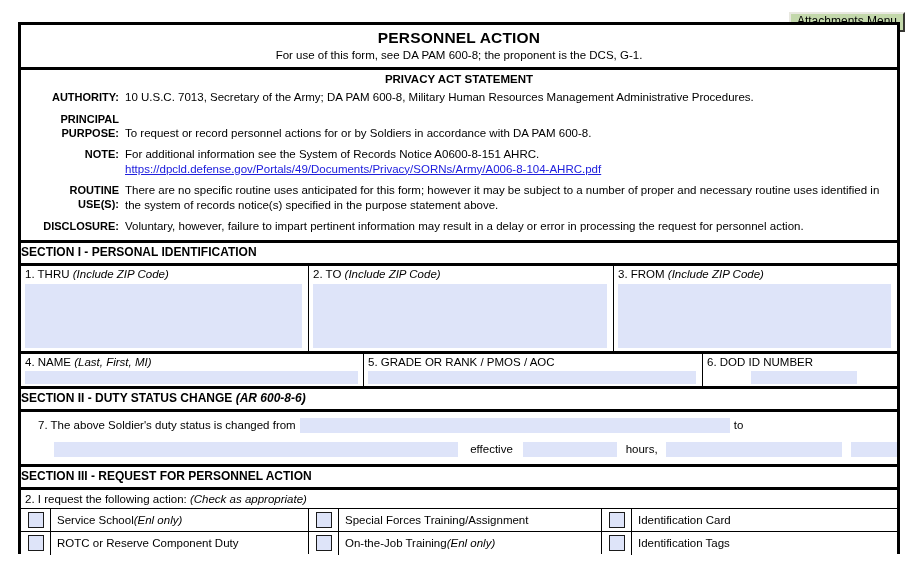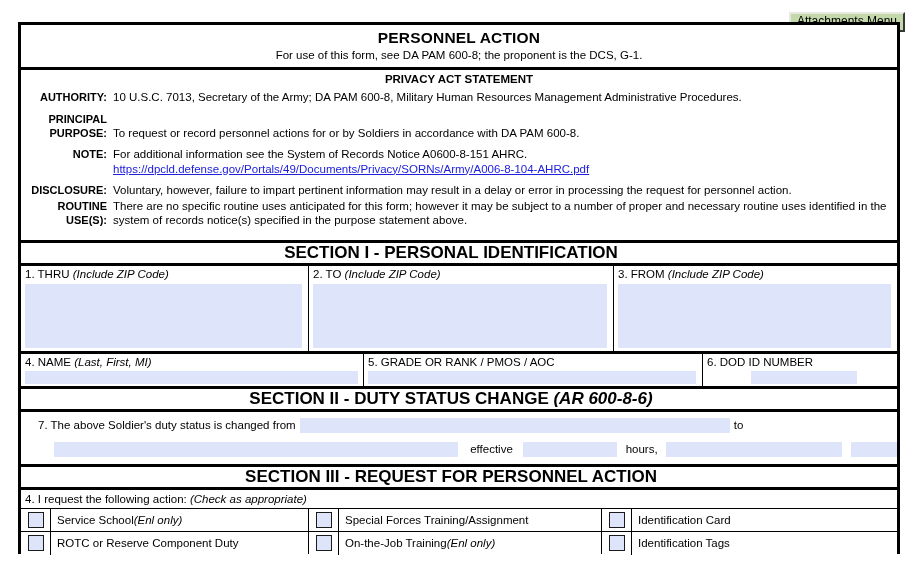--- a/index.html
+++ b/index.html
@@ -92,40 +92,40 @@
   }
   .pa-label {
     width: 92px;
     min-width: 92px;
     text-align: right;
     font-weight: bold;
     font-size: 11px;
     line-height: 14px;
     padding-right: 6px;
     box-sizing: border-box;
+    margin-left: 12px;
   }
   .pa-label .lbl-line { display: block; }
   .pa-value {
     flex: 1;
     font-size: 11.5px;
     line-height: 14.5px;
     padding-right: 8px;
   }
   #privacy-note-link {
     color: #2020dd;
     text-decoration: underline;
     display: block;
     word-break: break-all;
   }
 
   
   .section-header {
-    text-align: center;
-    font-weight: bold;
-    font-size: 17px;
+    font-weight: bold;
+    font-size: 12px;
     line-height: 17px;
     padding: 1px 16px 2px 0;
   }
   .section-header .italic-sub {
     font-style: italic;
     font-weight: bold;
   }
 
   
   .cells { display: flex; }
@@ -238,28 +238,28 @@
     </div>
 
     <div class="pa-row">
       <div class="pa-label">NOTE:</div>
       <div class="pa-value">
         <span>For additional information see the System of Records Notice A0600-8-151 AHRC.</span>
         <a id="privacy-note-link" href="#">https://dpcld.defense.gov/Portals/49/Documents/Privacy/SORNs/Army/A006-8-104-AHRC.pdf</a>
       </div>
     </div>
 
+    <div class="pa-row">
+      <div class="pa-label">ROUTINE USE(S):</div>
+      <div class="pa-value">There are no specific routine uses anticipated for this form; however it may be subject to a number of proper and necessary routine uses identified in the system of records notice(s) specified in the purpose statement above.</div>
+    </div>
+
     <div class="pa-row" style="padding-bottom:1px;">
       <div class="pa-label">DISCLOSURE:</div>
       <div class="pa-value">Voluntary, however, failure to impart pertinent information may result in a delay or error in processing the request for personnel action.</div>
-    </div>
-
-    <div class="pa-row">
-      <div class="pa-label">ROUTINE USE(S):</div>
-      <div class="pa-value">There are no specific routine uses anticipated for this form; however it may be subject to a number of proper and necessary routine uses identified in the system of records notice(s) specified in the purpose statement above.</div>
     </div>
   </div>
 
   <div class="section-header row-divider">SECTION I - PERSONAL IDENTIFICATION</div>
 
   <div class="cells row-divider">
     <div class="cell" style="width:287px;">
       <div class="cell-label">
         <span>1. THRU </span><i>(Include ZIP Code)</i>
       </div>
@@ -312,21 +312,21 @@
       <span class="ds-field" style="width:97px;"></span>
       <span class="ds-text" style="padding-left:9px;padding-right:8px;">hours,</span>
       <span class="ds-field" style="width:182px;"></span>
       <span class="ds-field" style="width:48px;margin-left:9px;"></span>
     </div>
   </div>
 
   <div class="section-header row-divider">SECTION III - REQUEST FOR PERSONNEL ACTION</div>
 
   <div id="request-intro" class="row-divider">
-    <span>4. I request the following action: </span><i>(Check as appropriate)</i>
+    <span>2. I request the following action: </span><i>(Check as appropriate)</i>
   </div>
 
   <div id="checkbox-grid" class="row-divider-thin">
 
     <div class="cb-row">
       <div class="cb-cell" style="width:287px;">
         <span class="checkbox"></span>
         <span class="cb-label">
           <span>Service School </span>
             <i>(Enl only)</i>

